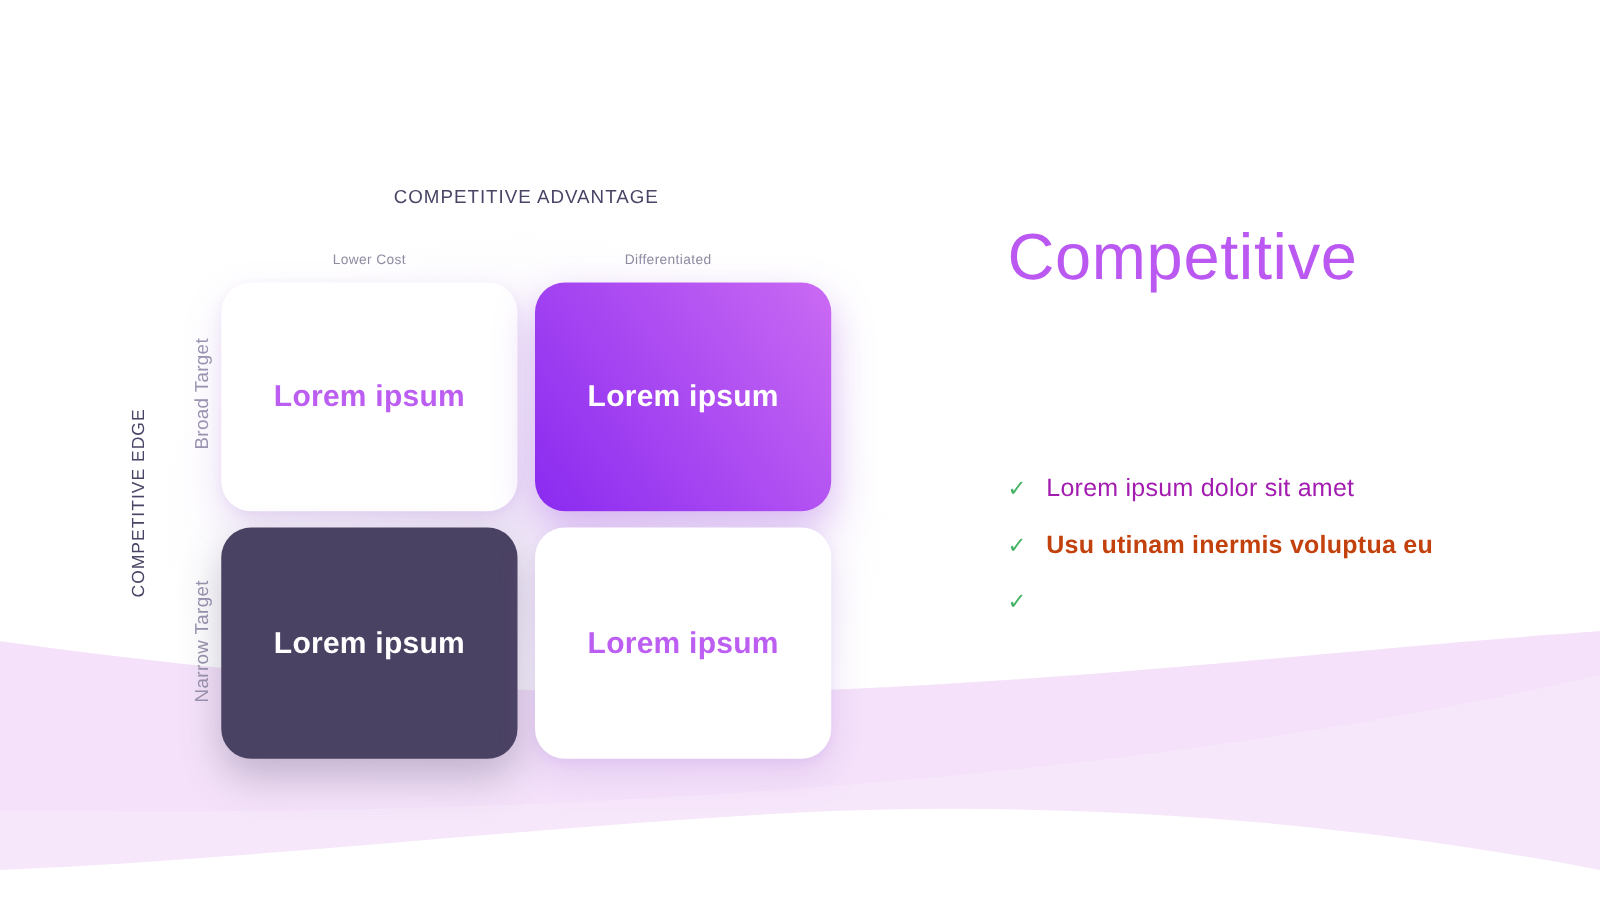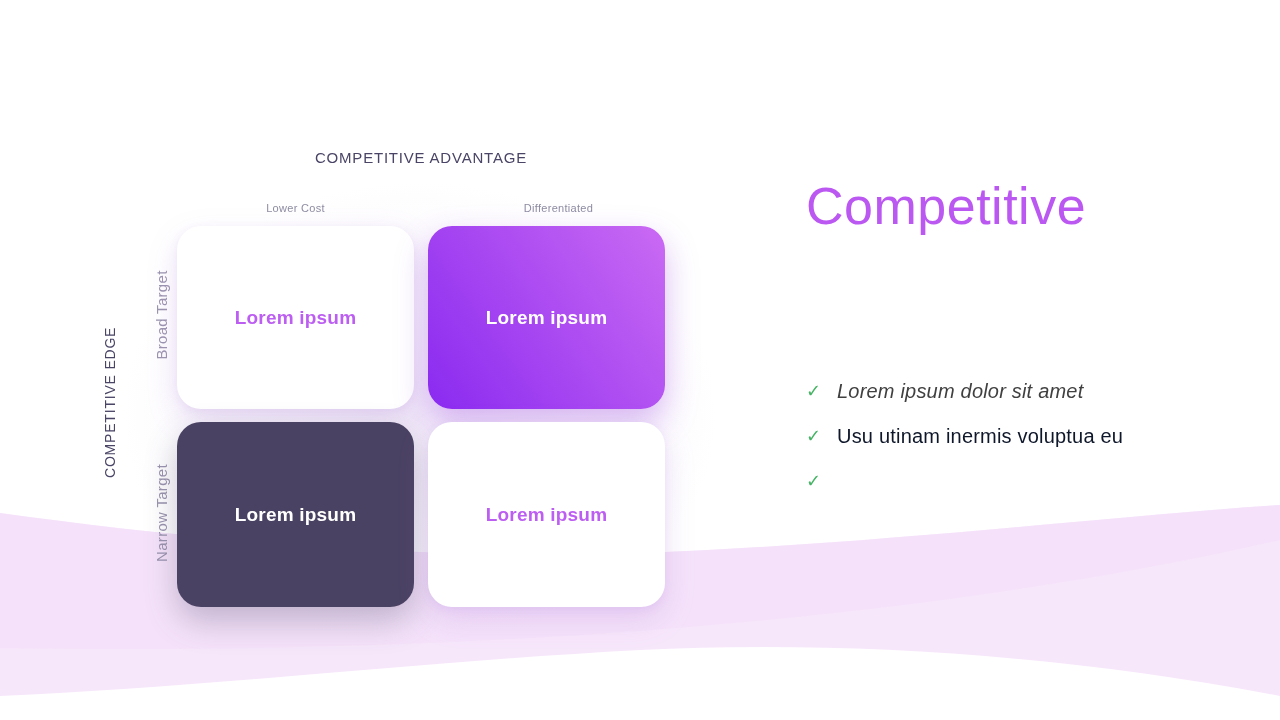--- a/index.html
+++ b/index.html
@@ -46,21 +46,21 @@
   }
   .col-label {
     position: absolute;
     top: 202px; width: 237px;
     text-align: center;
     font-size: 11px;
     letter-spacing: 0.3px;
     color: #8e8da2;
   }
   .col-label.col1 { left: 177px; }
-  .col-label.col2 { left: 440px; }
+  .col-label.col2 { left: 416px; }
 
   .axis-left {
     position: absolute;
     left: 102px; top: 478px;
     width: 150px;
     text-align: center;
     font-size: 14px;
     letter-spacing: 0.8px;
     color: #4a4466;
     transform: rotate(-90deg);
@@ -101,21 +101,21 @@
   }
   .card-gradient {
     background: linear-gradient(55deg, #8a2af0 0%, #c767f3 95%);
     box-shadow: 0 14px 32px rgba(150,60,220,0.35);
   }
   .card-dark {
     background: #4a4263;
     box-shadow: 0 14px 32px rgba(74,66,99,0.30);
   }
   .card-label {
-    font-size: 19px;
+    font-size: 24px;
     font-weight: bold;
     letter-spacing: 0.2px;
   }
   .card-label.purple { color: #bd5ef2; }
   .card-label.white  { color: #ffffff; }
 
   
   .panel { position: absolute; left: 806px; top: 0; z-index: 2; }
   .title {
     position: absolute;
@@ -142,22 +142,22 @@
     font-size: 20px;
     line-height: 22px;
     letter-spacing: 0.2px;
   }
   .bullets li .check {
     color: #45b364;
     font-size: 18px;
     width: 31px;
     flex: 0 0 31px;
   }
-  .bullet-text.normal { color: #404040; font-weight: normal; font-style: italic; }
-  .bullet-text.strong { color: #0f172a; font-weight: normal; }
+  .bullet-text.normal { color: #a21caf; font-weight: normal; }
+  .bullet-text.strong { color: #c2410c; font-weight: bold; }
 </style>
 </head>
 <body>
 
 <div class="slide">
 
   <svg class="wave" viewBox="0 0 1280 720" preserveAspectRatio="none" aria-hidden="true">
     <path d="M0,513 C180,538 420,561 640,553 C880,544 1100,517 1280,505
              L1280,696 C1050,652 830,641 640,650 C430,661 210,687 0,696 Z" fill="#f7e7fb"></path>
     <path d="M0,513 C180,538 420,561 640,553 C880,544 1100,517 1280,505

